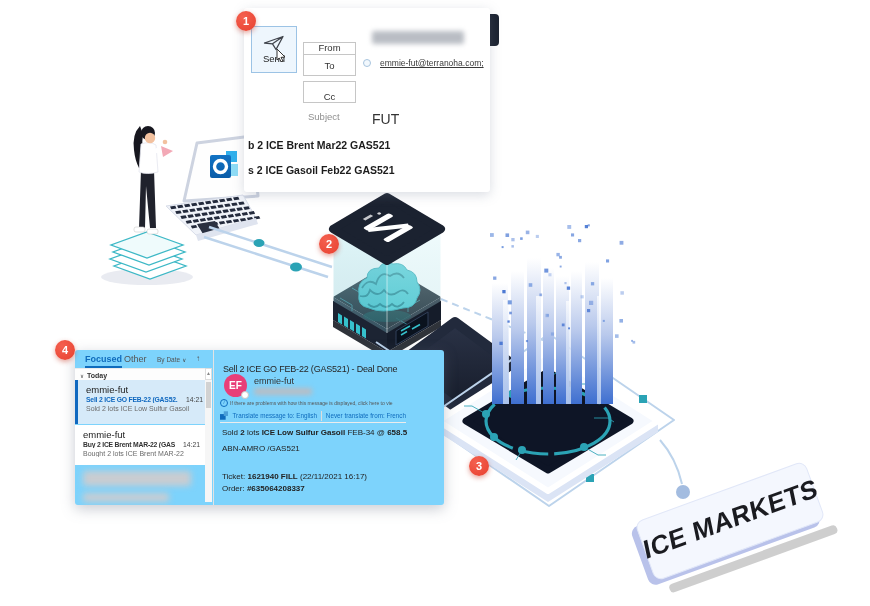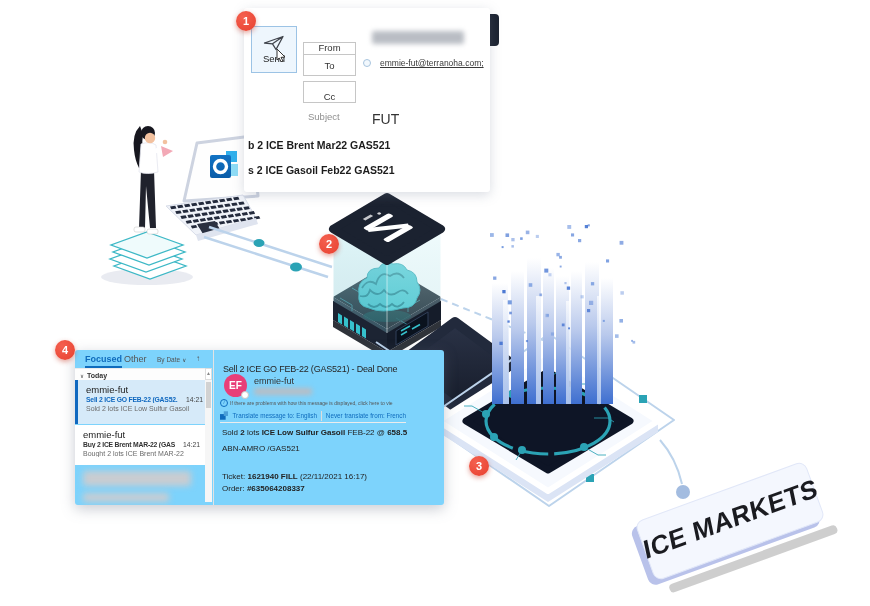--- a/index.html
+++ b/index.html
@@ -454,21 +454,21 @@
         </svg>
         <span class="tr-link">Translate message to: English</span>
         <span class="tr-sep"></span>
         <span class="tr-link">Never translate from: French</span>
       </div>
       <div class="rp-line rp-b1">
         <span>Sold</span>
         <b>2</b>
         <span>lots</span>
         <b>ICE Low Sulfur Gasoil</b>
-        <span>FEB-22 @</span>
+        <span>FEB-34 @</span>
         <b>658.5</b>
       </div>
       <div class="rp-line rp-b2">ABN-AMRO /GAS521</div>
       <div class="rp-line rp-ticket">
         <span>Ticket:</span>
         <b>1621940 FILL</b>
         <span>(22/11/2021 16:17)</span>
       </div>
       <div class="rp-line rp-order">
         <span>Order:</span>

